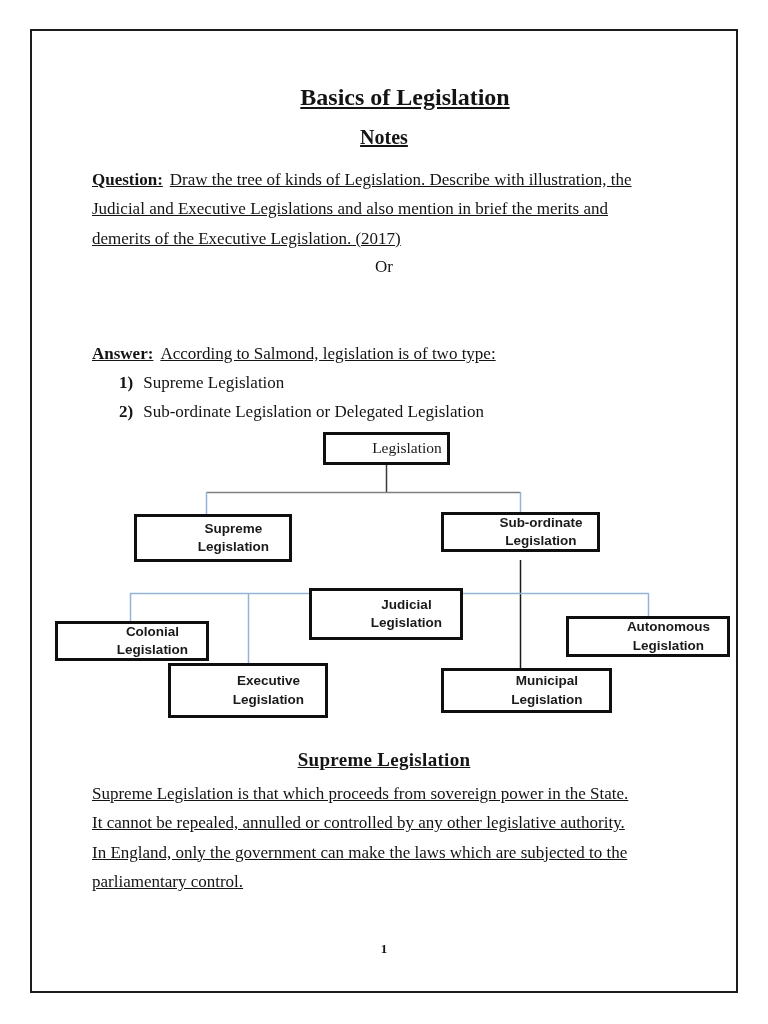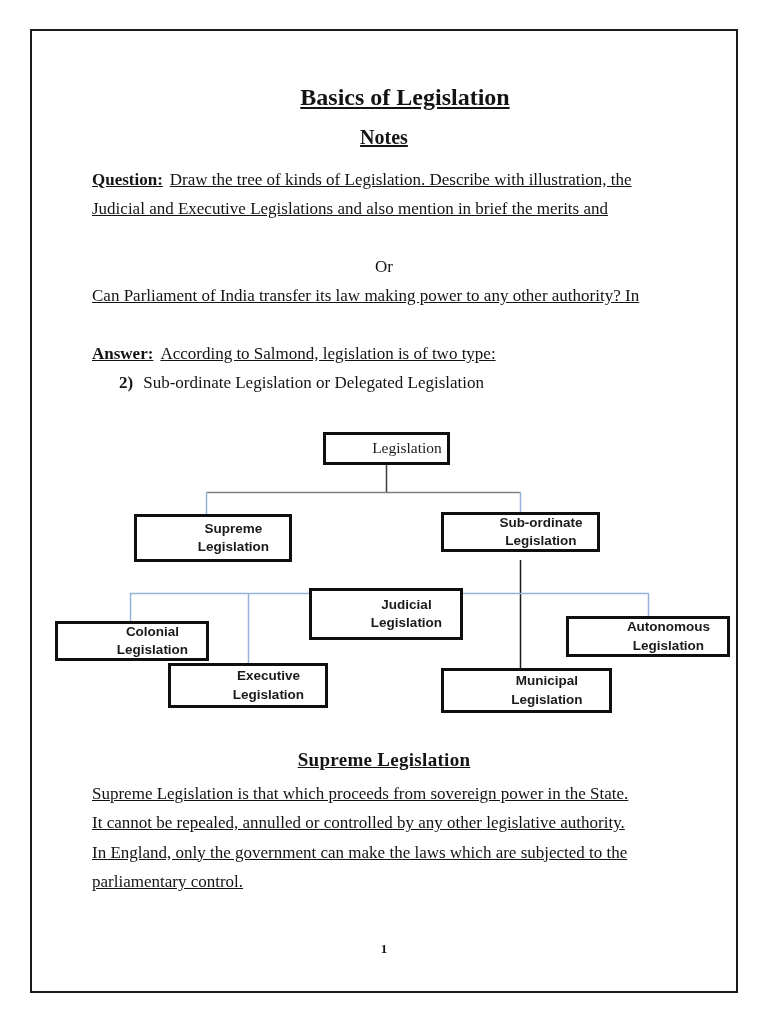--- a/index.html
+++ b/index.html
@@ -82,52 +82,53 @@
   }
   .node.serif-node {
     font-family: "Liberation Serif", serif;
     font-weight: 400;
     font-size: 15.5px;
   }
   .node-legislation  { left: 323px; top: 432px; width: 127px; height: 33px; }
   .node-supreme      { left: 134px; top: 514px; width: 158px; height: 48px; }
   .node-subordinate  { left: 441px; top: 512px; width: 159px; height: 40px; }
   .node-colonial     { left: 55px;  top: 621px; width: 154px; height: 40px; }
-  .node-executive    { left: 168px; top: 663px; width: 160px; height: 45px; }
+  .node-executive    { left: 168px; top: 663px; width: 160px; height: 55px; }
   .node-judicial     { left: 309px; top: 588px; width: 154px; height: 52px; }
   .node-municipal    { left: 441px; top: 668px; width: 171px; height: 45px; border-width: 3.5px; }
   .node-autonomous   { left: 566px; top: 616px; width: 164px; height: 41px; }
 </style>
 </head>
 <body>
 
 <div class="page">
 
   <div class="page-border"></div>
 
   <div class="abs centered doc-title">Basics of Legislation</div>
 
   <div class="abs centered notes-heading">Notes</div>
 
   <div class="para" style="top:165px;">
     <div class="line"><span class="inline-label">Question:</span><span>Draw the tree of kinds of Legislation. Describe with illustration, the</span></div>
     <div class="line">Judicial and Executive Legislations and also mention in brief the merits and</div>
+    <div class="line">demerits of the Executive Legislation. (2017)</div>
   </div>
 
   <div class="abs centered or-line">Or</div>
 
   <div class="para" style="top:281px;">
-    <div class="line">Can Parliament of India transfer its law making power to any other authority? In</div>
   </div>
 
   <div class="para" style="top:339px;">
     <div class="line"><span class="inline-label">Answer:</span><span>According to Salmond, legislation is of two type:</span></div>
   </div>
 
   <div class="list">
+    <div class="item"><span class="num">1)</span><span>Supreme Legislation</span></div>
     <div class="item"><span class="num">2)</span><span>Sub-ordinate Legislation or Delegated Legislation</span></div>
   </div>
 
   <svg class="diagram-svg" width="768" height="1024" viewBox="0 0 768 1024">
     <line x1="386.5" y1="464" x2="386.5" y2="493" stroke-width="1.5" stroke="#3a3a3a"></line>
     <line x1="206.5" y1="492.5" x2="520.5" y2="492.5" stroke-width="1.5" stroke="#7f7f7f"></line>
     <line x1="206.5" y1="492" x2="206.5" y2="515" stroke-width="1.5" stroke="#95b3d7"></line>
     <line x1="520.5" y1="492" x2="520.5" y2="513" stroke-width="1.5" stroke="#95b3d7"></line>
     <line x1="520.5" y1="560" x2="520.5" y2="669" stroke-width="1.5" stroke="#1a1a1a"></line>
     <line x1="130" y1="593.5" x2="648.5" y2="593.5" stroke-width="1.5" stroke="#95b3d7"></line>

